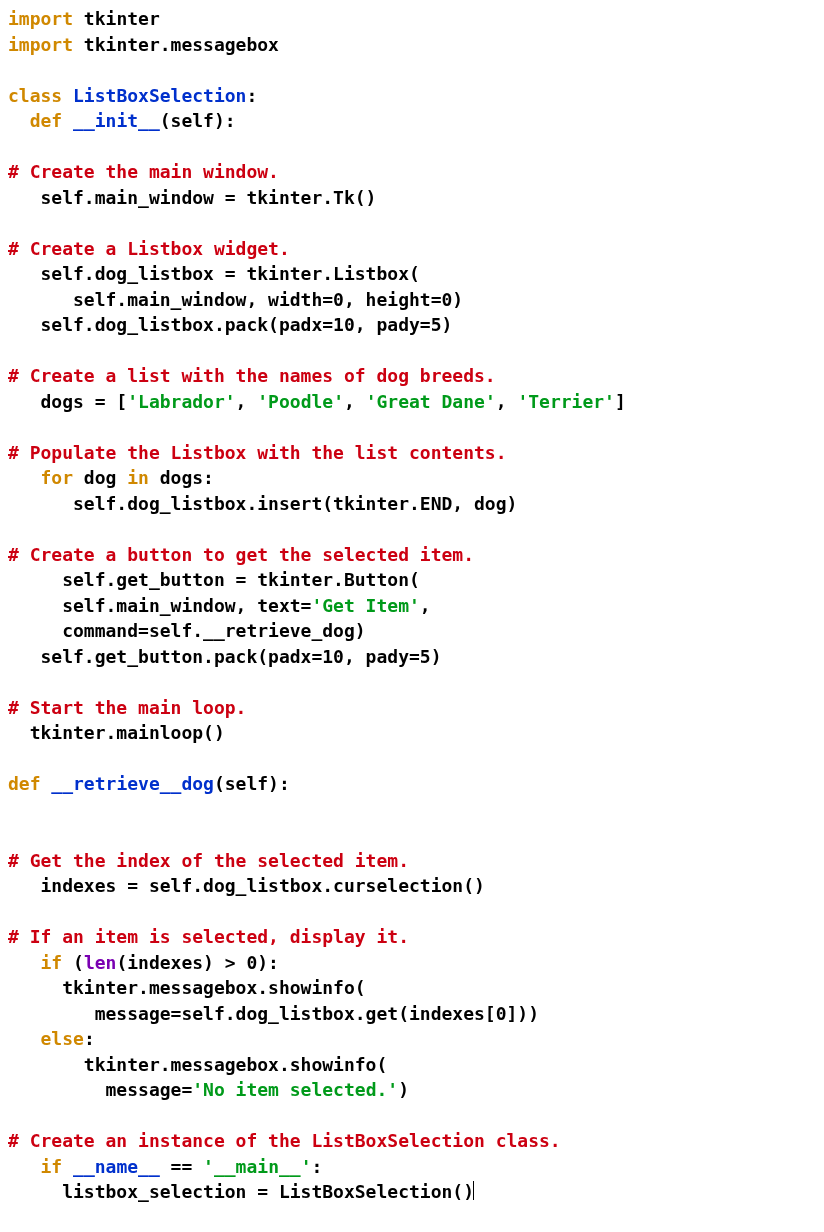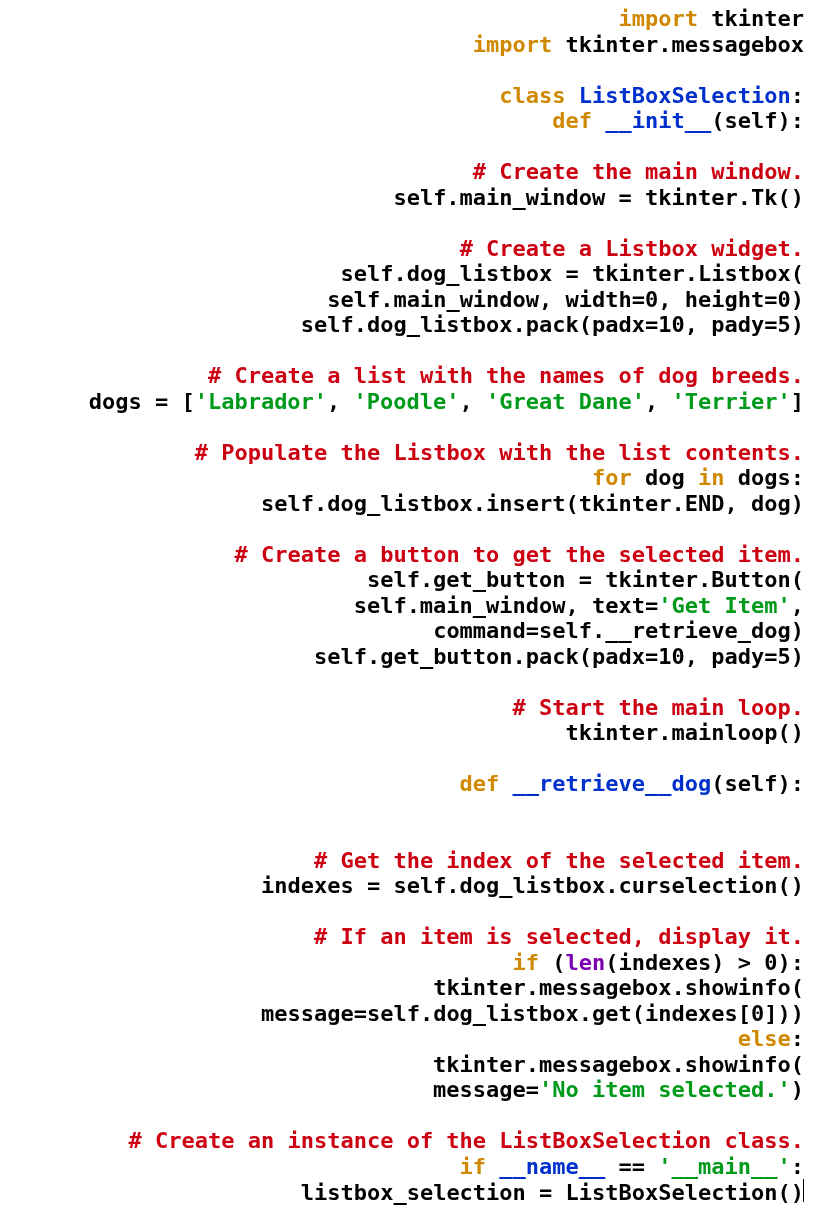--- a/index.html
+++ b/index.html
@@ -5,28 +5,27 @@
   html, body {
     margin: 0;
     padding: 0;
     background: #ffffff;
     width: 824px;
     height: 1232px;
     overflow: hidden;
   }
   pre.code {
     margin: 0;
-    padding: 6px 20px;
+    padding: 6px 8px;
     font-family: "Menlo", "Consolas", "DejaVu Sans Mono", monospace;
-    font-size: 22px;
+    font-size: 18px;
     line-height: 25.5px;
     white-space: pre;
     color: #000000;
     font-weight: 600;
-    text-align: right;
   }
   .tok-kw      { color: #d08800; } 
   .tok-cls     { color: #0030cc; } 
   .tok-str     { color: #009a1a; } 
   .tok-cmt     { color: #cc0011; } 
   .tok-builtin { color: #7a00b2; } 
   .cursor {
     display: inline-block;
     width: 1px;
     height: 1.05em;

